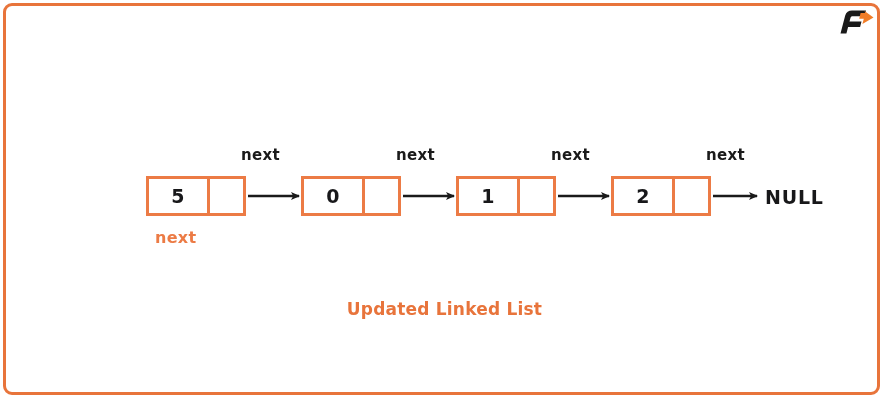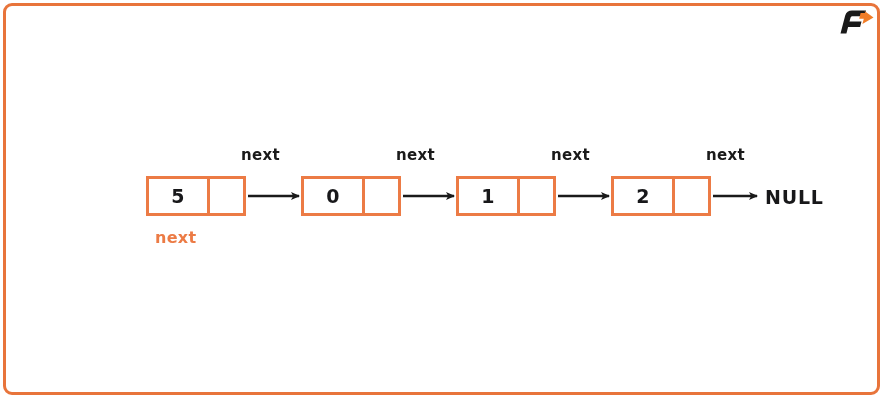--- a/index.html
+++ b/index.html
@@ -155,14 +155,15 @@
 
   <div class="next-label" style="left:674px; top:146px;">next</div>
   <div class="node" style="left:611px; top:176px; width:100px;">
     <div class="cell-value">2</div>
     <div class="cell-sep"></div>
     <div class="cell-next"></div>
   </div>
 
   <div class="null-label" style="left:765px; top:186px;">NULL</div>
 
+  <div class="caption" style="left:0; top:299px;">Updated Linked List</div>
 
 </div>
 
 </body></html>

